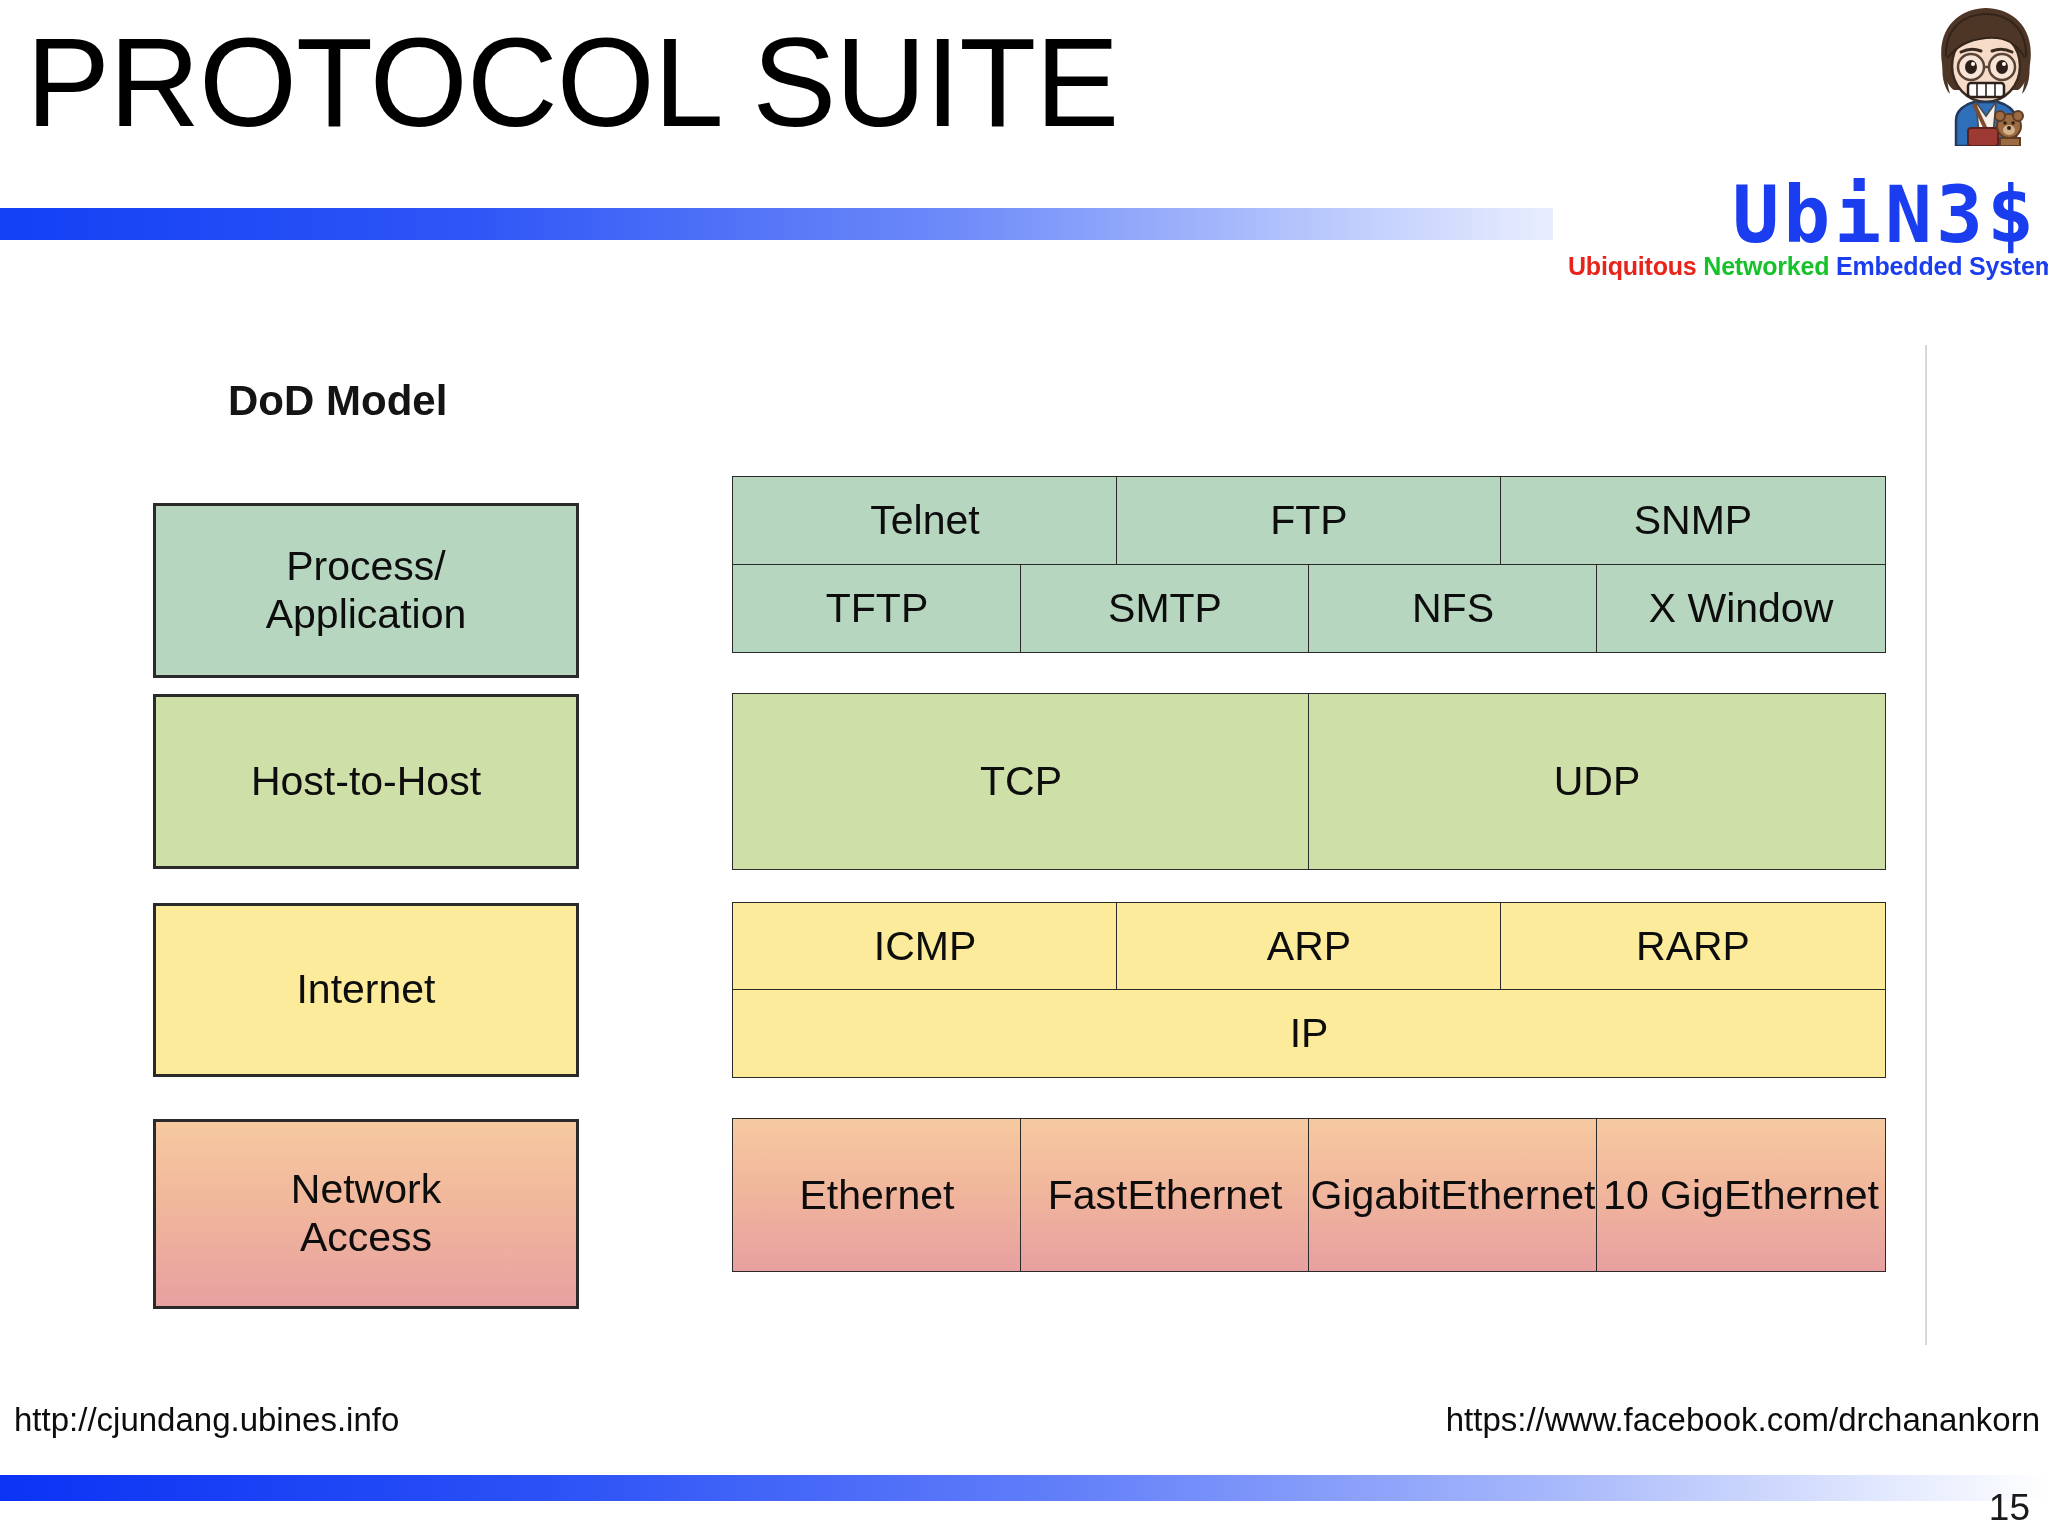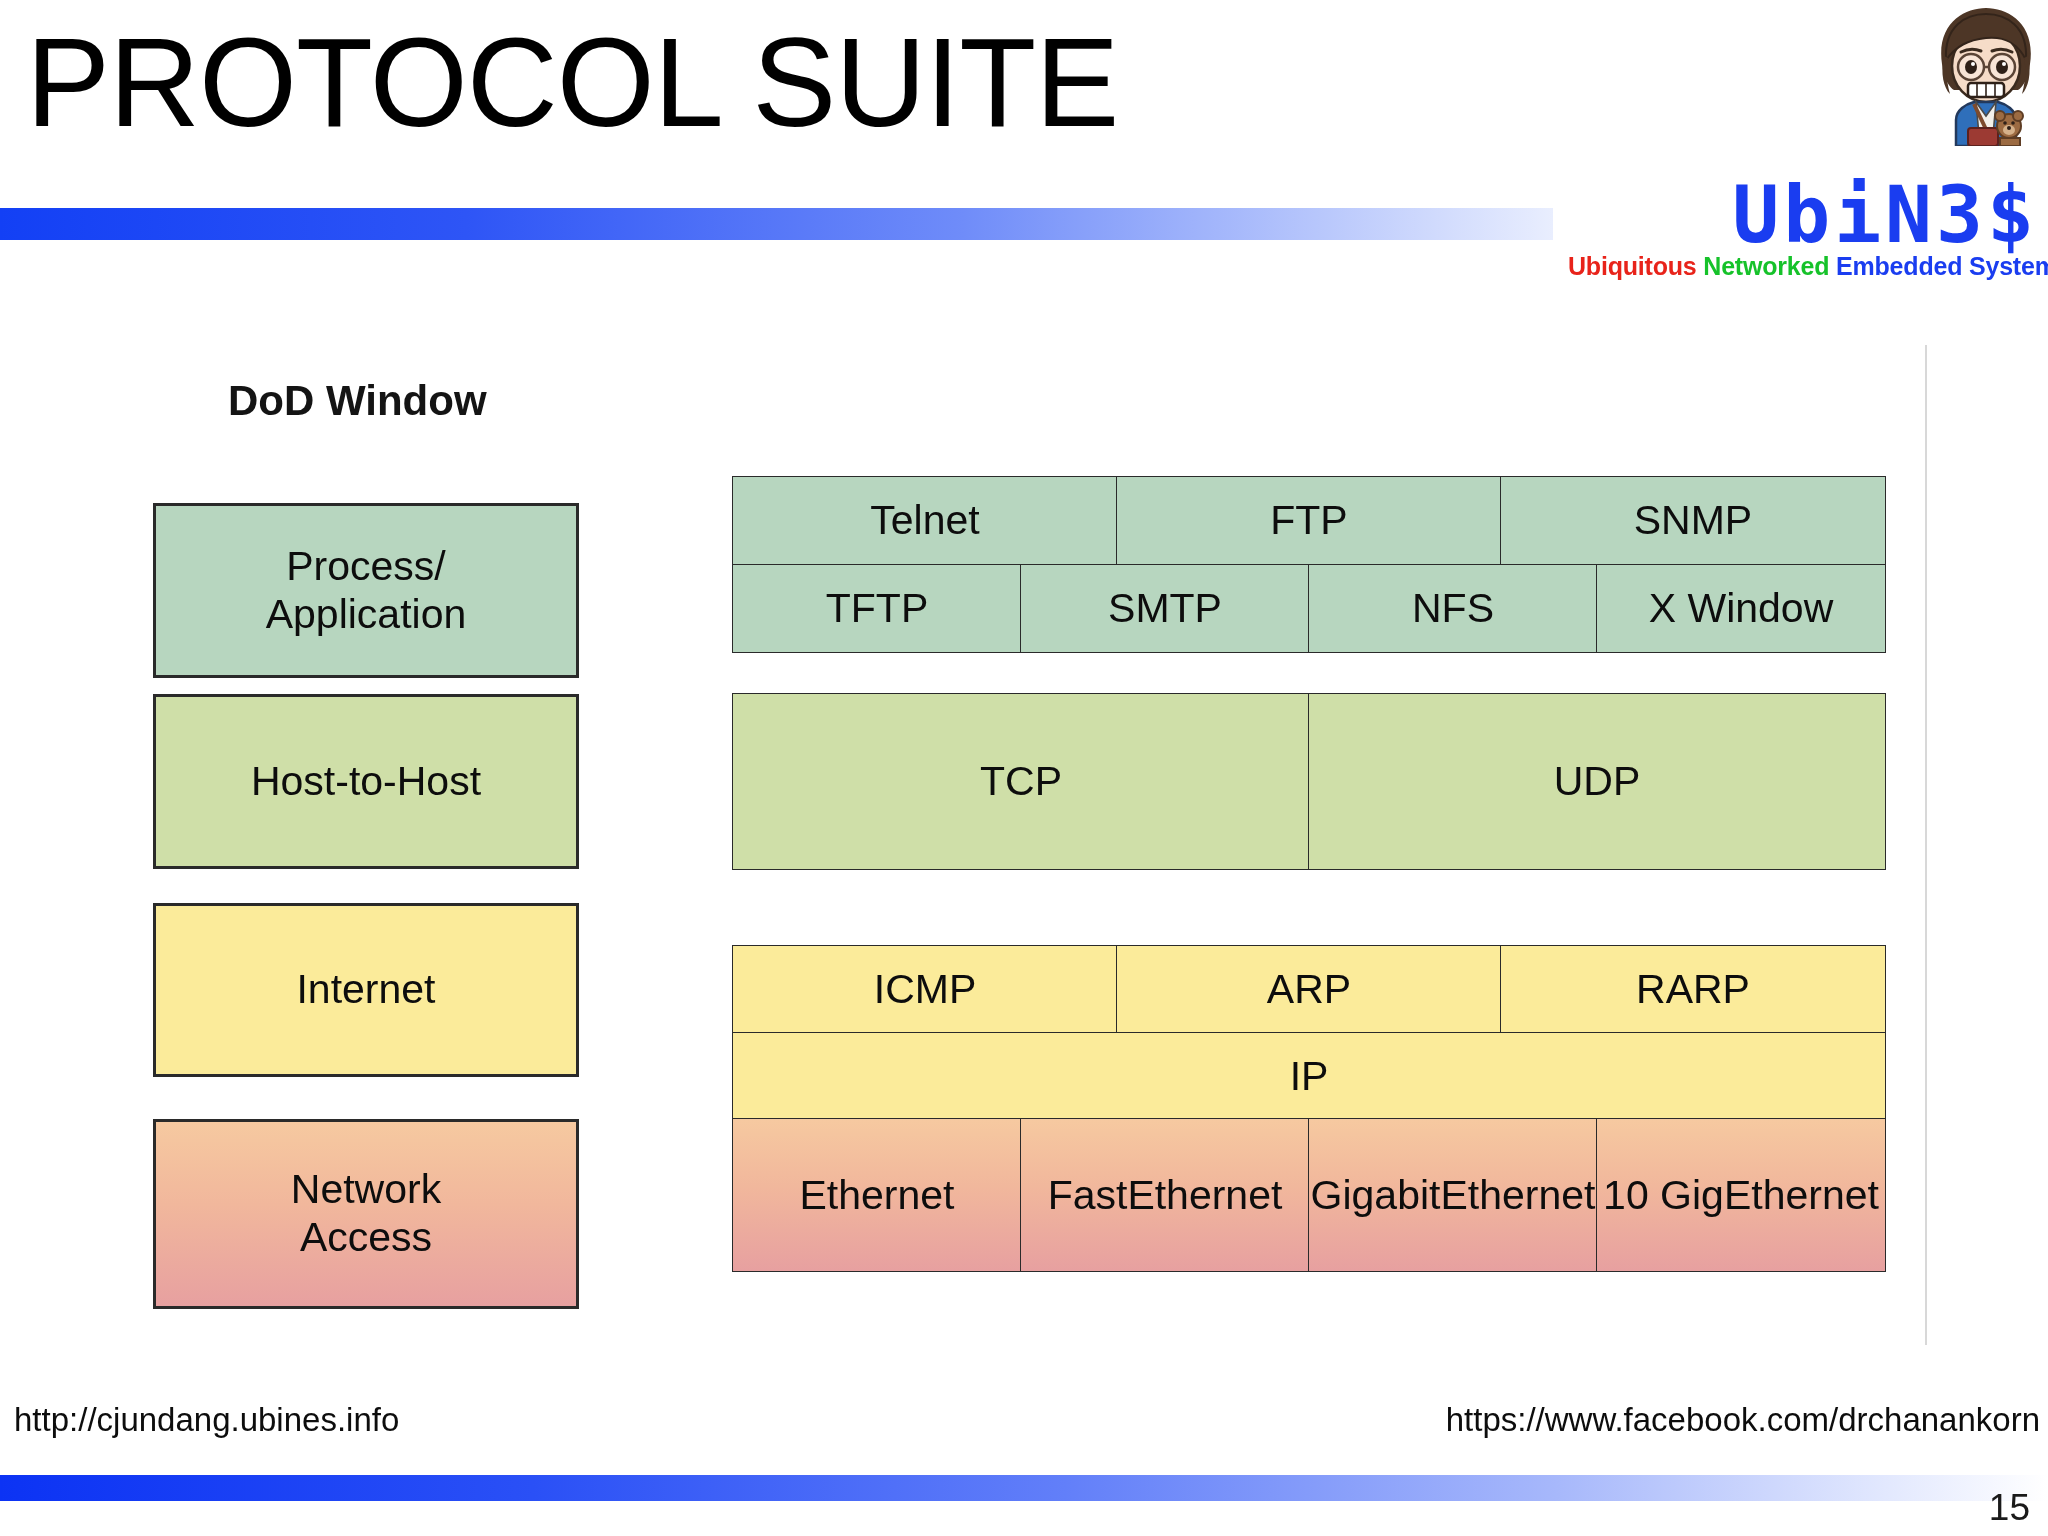--- a/index.html
+++ b/index.html
@@ -148,21 +148,21 @@
     font-size: 41px;
     color: #0d0d0d;
     line-height: 1.14;
     border: 1.5px solid #2a2a2a;
     margin: -0.75px;
   }
 
   
   #row-app      { top: 477px;  height: 175px; }
   #row-host     { top: 694px;  height: 175px; }
-  #row-internet { top: 946px;  height: 174px; }
+  #row-internet { top: 903px;  height: 174px; }
   #row-access   { top: 1119px; height: 152px; }
 
   #blk-app      { top: 503px;  height: 175px; }
   #blk-host     { top: 694px;  height: 175px; }
   #blk-internet { top: 903px;  height: 174px; }
   #blk-access   { top: 1119px; height: 190px; }
 
   .outer-frame { border: 3px solid #2a2a2a; }
 
   
@@ -262,21 +262,21 @@
     <div id="logo-wordmark">UbiN3$</div>
     <div id="logo-tagline">
       <span class="tag-ubi">Ubiquitous</span>
       <span class="tag-net">Networked</span>
       <span class="tag-emb">Embedded System</span>
     </div>
   </div>
 
   <div id="diagram">
 
-    <div id="dod-heading">DoD Window</div>
+    <div id="dod-heading">DoD Model</div>
     <div id="faint-divider"></div>
 
     <div class="layer-box outer-frame fill-app" id="blk-app">
       <div>
         <div>Process/</div>
         <div>Application</div>
       </div>
     </div>
 
     <div class="proto-block" id="row-app">

